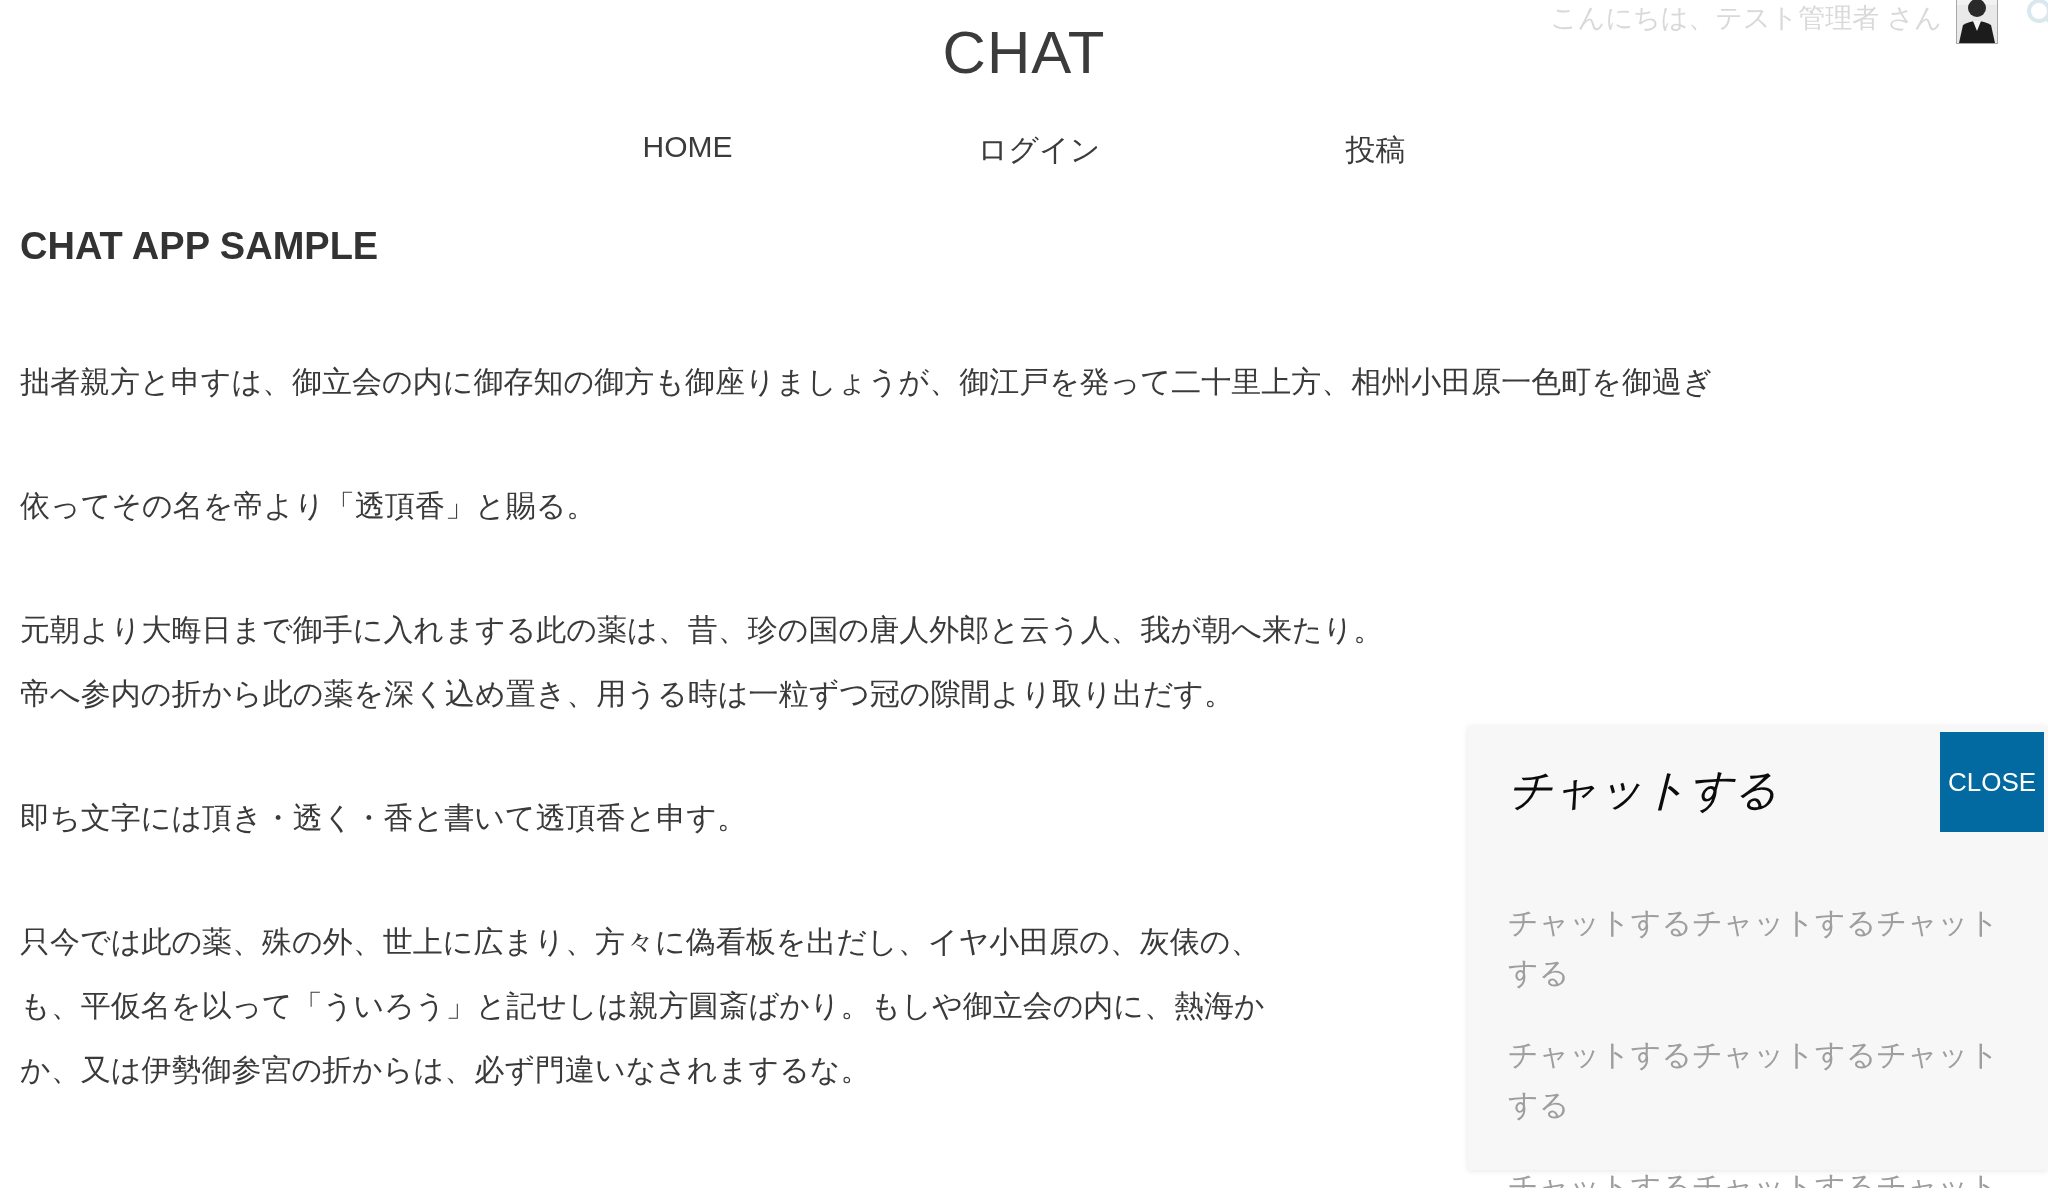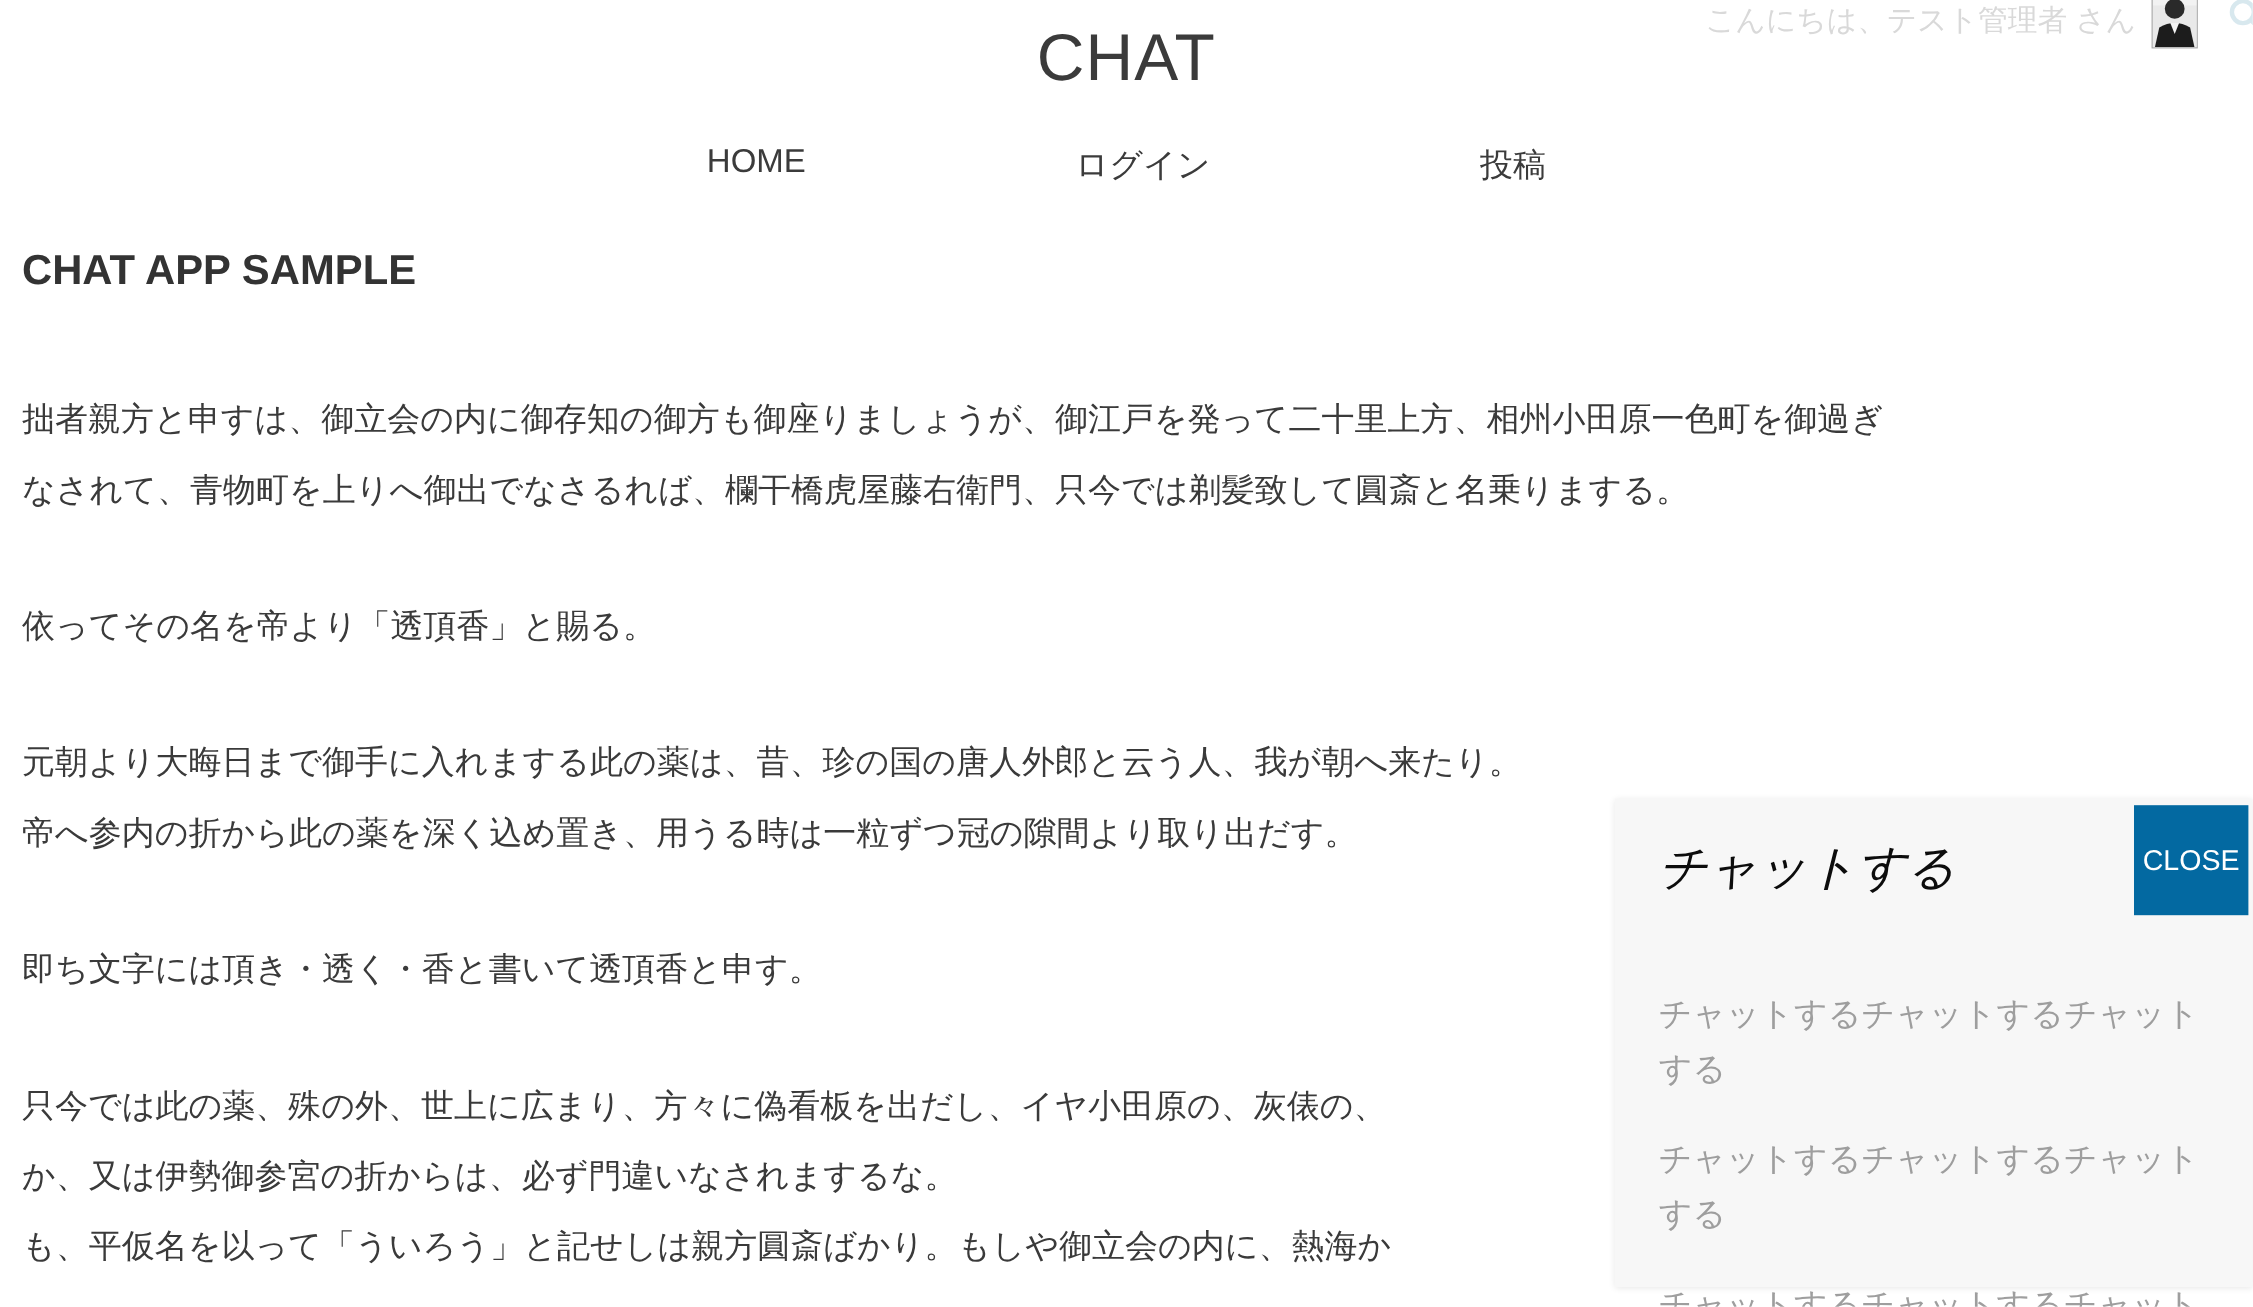--- a/index.html
+++ b/index.html
@@ -94,36 +94,35 @@
     <a href="#">HOME</a>
     <a href="#">ログイン</a>
     <a href="#">投稿</a>
   </nav>
 
 <main class="content">
   <h2 class="page-heading">CHAT APP SAMPLE</h2>
   <div id="paragraphs">
       <div class="para">
         <div class="line">拙者親方と申すは、御立会の内に御存知の御方も御座りましょうが、御江戸を発って二十里上方、相州小田原一色町を御過ぎ</div>
-        <div class="line">なされて、青物町を上りへ御出でなさるれば、欄干橋虎屋藤右衛門、只今では剃髪致して圓斎と名乗りまする。</div>
       </div>
       <div class="para">
         <div class="line">依ってその名を帝より「透頂香」と賜る。</div>
       </div>
       <div class="para">
         <div class="line">元朝より大晦日まで御手に入れまする此の薬は、昔、珍の国の唐人外郎と云う人、我が朝へ来たり。</div>
         <div class="line">帝へ参内の折から此の薬を深く込め置き、用うる時は一粒ずつ冠の隙間より取り出だす。</div>
       </div>
       <div class="para">
         <div class="line">即ち文字には頂き・透く・香と書いて透頂香と申す。</div>
       </div>
       <div class="para">
         <div class="line">只今では此の薬、殊の外、世上に広まり、方々に偽看板を出だし、イヤ小田原の、灰俵の、</div>
+        <div class="line">も、平仮名を以って「ういろう」と記せしは親方圓斎ばかり。もしや御立会の内に、熱海か</div>
         <div class="line">か、又は伊勢御参宮の折からは、必ず門違いなされまするな。</div>
-        <div class="line">も、平仮名を以って「ういろう」と記せしは親方圓斎ばかり。もしや御立会の内に、熱海か</div>
       </div>
     </div>
 </main>
 
 <aside class="chat">
   <span class="chat-title">チャットする</span>
   <button class="chat-close" style="background: #0369a1;">CLOSE</button>
   <div class="chat-items" id="chat-items">
       <div class="chat-item">チャットするチャットするチャットする</div>
       <div class="chat-item">チャットするチャットするチャットする</div>

